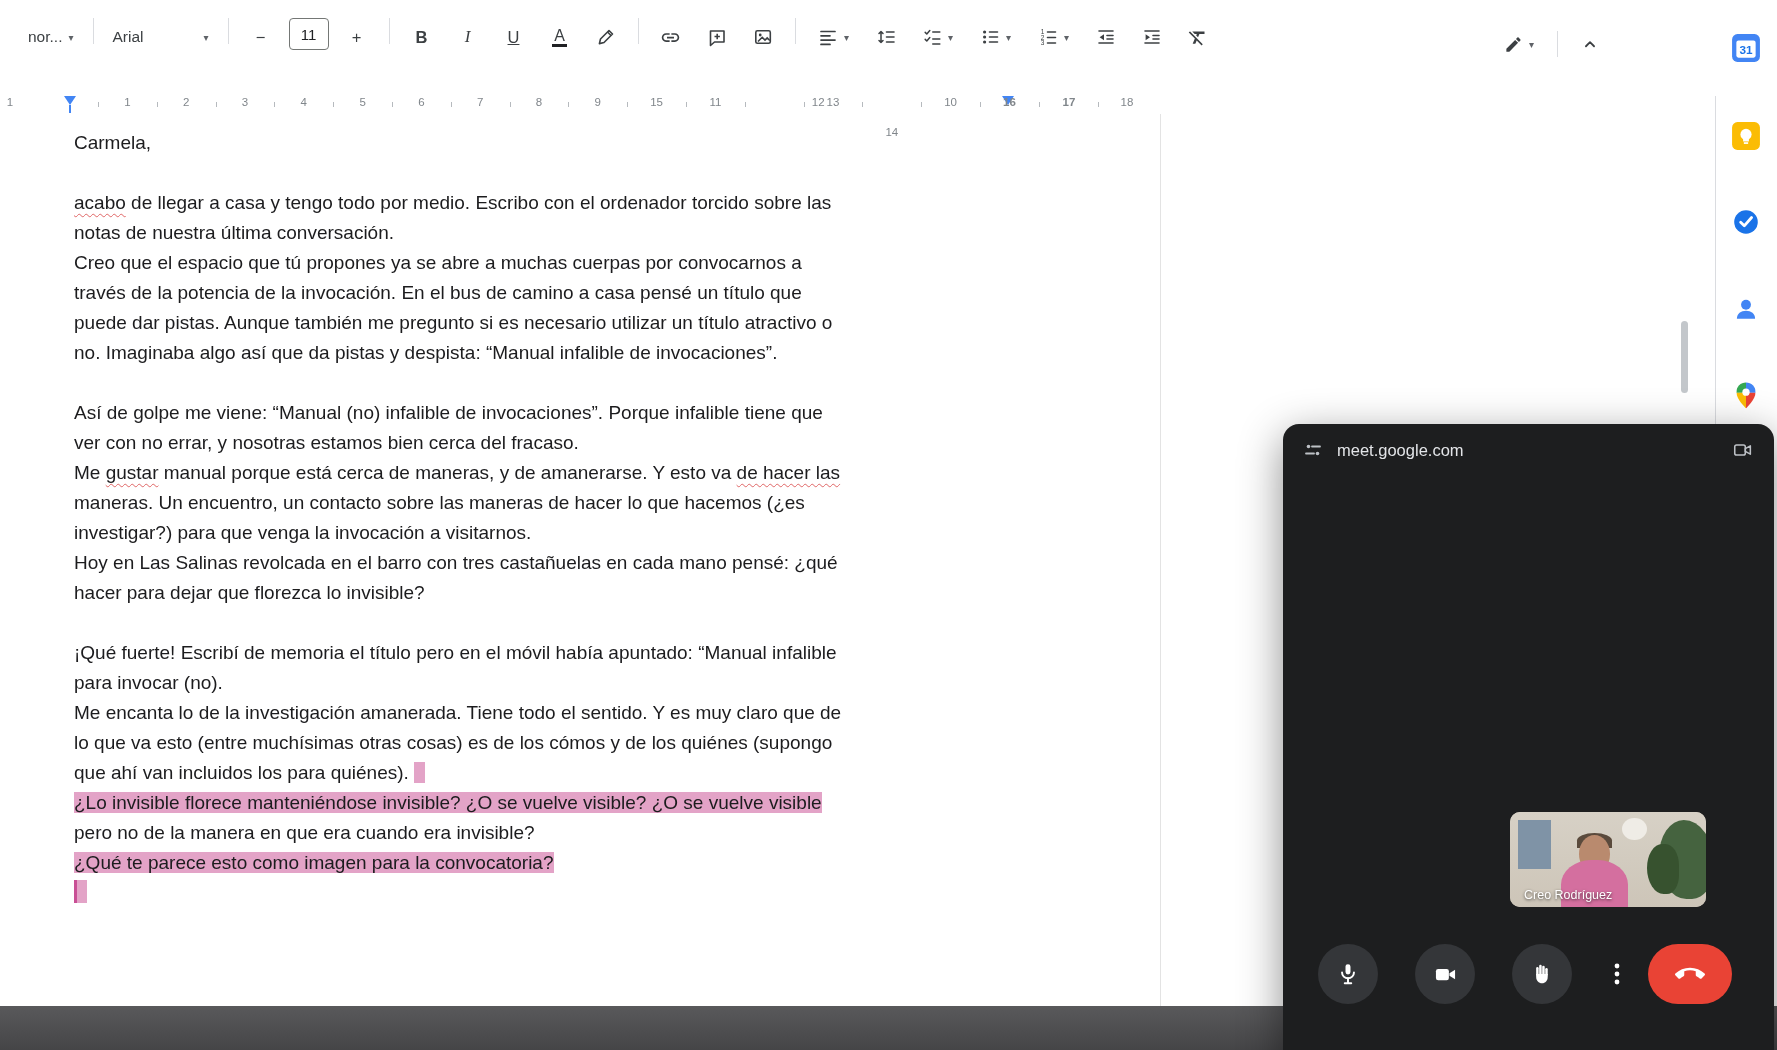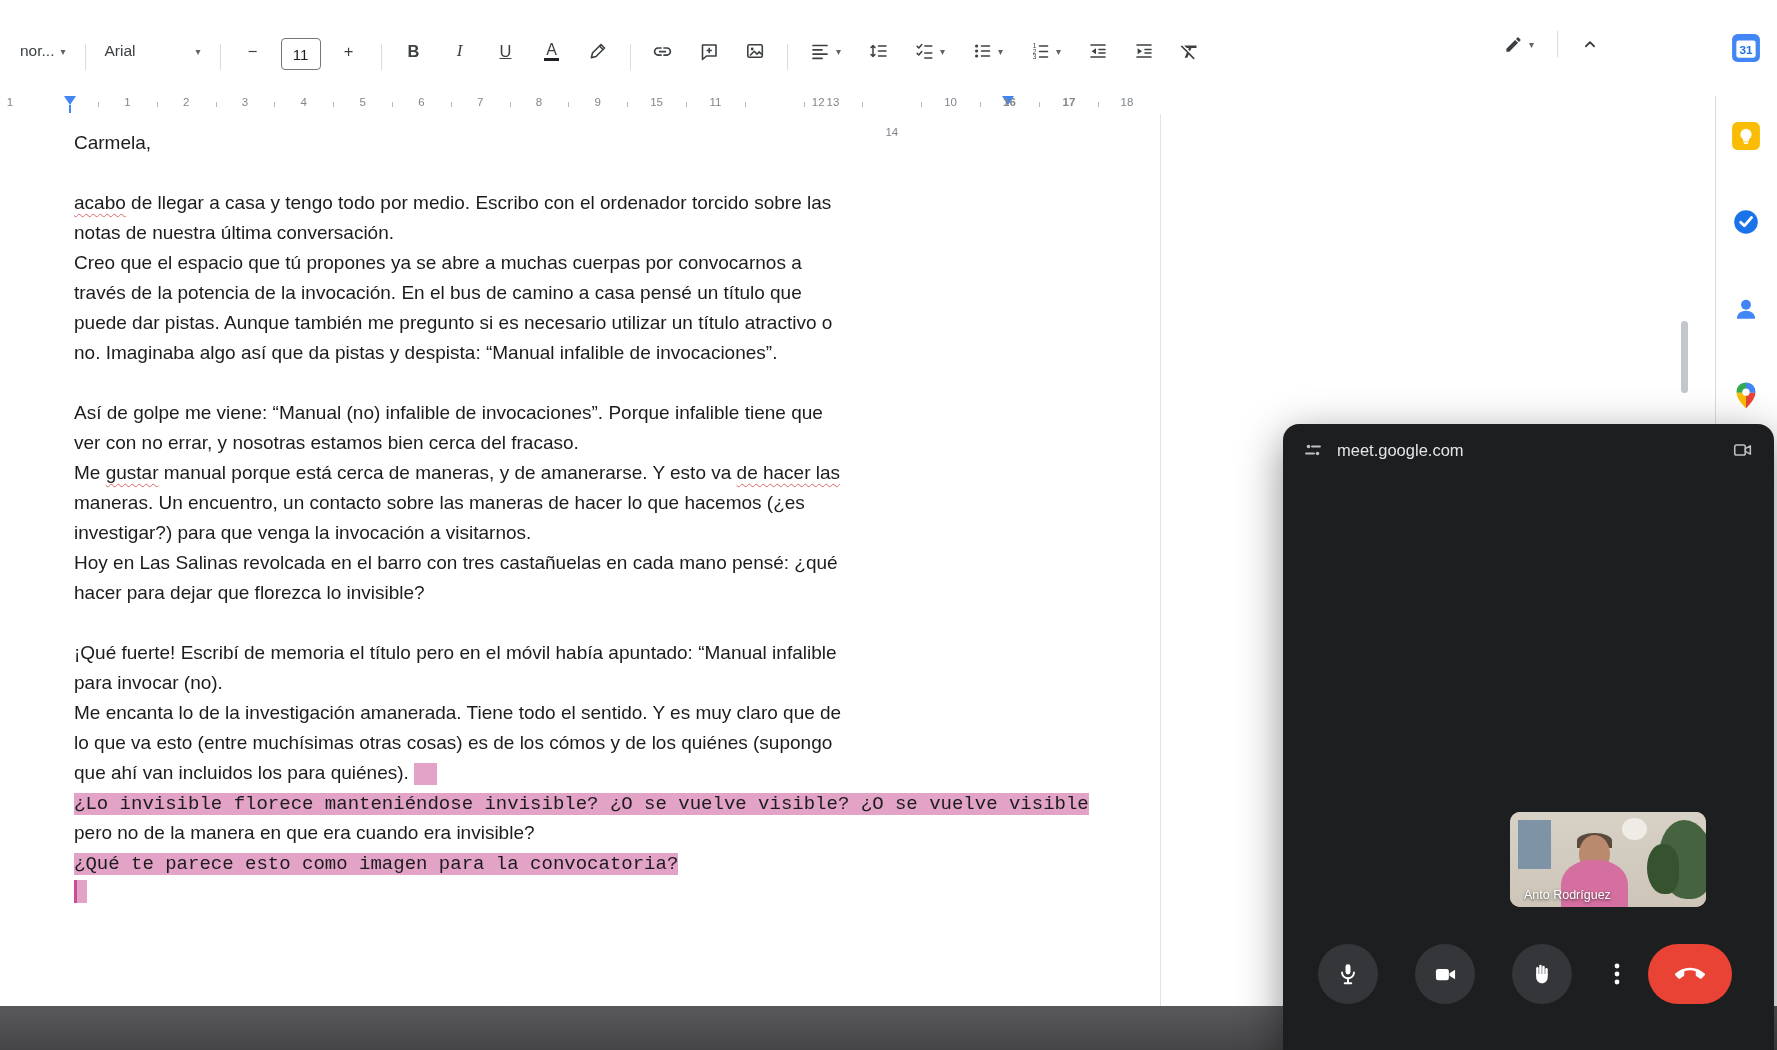--- a/index.html
+++ b/index.html
@@ -1,21 +1,21 @@
 <!DOCTYPE html>
 <html><head>
 <meta charset="utf-8">
 <style>
   html,body{margin:0;padding:0;}
   body{width:1777px;height:1050px;position:relative;overflow:hidden;background:#fff;
        font-family:"Liberation Sans",sans-serif;color:#3c4043;}
 
   
-  .toolbar{position:absolute;left:0;top:18px;height:52px;display:flex;align-items:flex-end;
-           padding-left:12px;gap:4px;z-index:10;}
+  .toolbar{position:absolute;left:0;top:18px;height:52px;display:flex;align-items:flex-start;
+           padding-left:20px;gap:4px;z-index:10;}
   .tb-dd{display:flex;align-items:center;height:38px;padding:0 8px;border-radius:4px;
          font-size:15.5px;color:#3c4043;cursor:default;}
   .tb-dd .lbl{white-space:nowrap;}
   .caret{font-size:10px;color:#5f6368;margin-left:6px;}
   .sep{width:1px;height:26px;background:#dadce0;margin:0 7px;}
   .tb-btn{height:38px;min-width:42px;display:flex;flex-direction:column;align-items:center;
           justify-content:center;border-radius:4px;color:#3c4043;font-size:16.5px;}
   .tb-btn.withcaret{flex-direction:row;min-width:54px;}
   .b{font-weight:700;}
   .i{font-style:italic;font-family:"Liberation Serif",serif;font-size:17px;}
@@ -33,21 +33,21 @@
   .rtick{position:absolute;top:8px;width:1px;height:5px;background:#b6babe;}
   .ind-tri{position:absolute;width:0;height:0;border-left:6px solid transparent;
            border-right:6px solid transparent;border-top:9px solid #4285f4;top:2px;}
   .ind-stem{position:absolute;width:2px;height:8px;background:#4285f4;top:11px;}
 
   
   .page-edge{position:absolute;left:1160px;top:94px;width:1px;height:912px;background:#e3e3e3;}
   .doc{position:absolute;left:74px;top:128px;font-size:19px;line-height:30px;color:#1c1c1e;
        white-space:pre;z-index:4;}
   .line{height:30px;}
-  .hl{background:#e3a3c7;font-family:Liberation Mono, monospace;}
+  .hl{background:#e3a3c7;}
   .sq{text-decoration:underline;text-decoration-style:wavy;text-decoration-color:#e06666;
       text-decoration-thickness:1px;text-underline-offset:4px;text-align:right;}
   .cursor-block{display:inline-block;width:10px;height:23px;background:#e3a3c7;
                 border-left:3px solid #c94f95;vertical-align:text-bottom;}
 
   
   .scroll-thumb{position:absolute;left:1681px;top:321px;width:7px;height:72px;border-radius:4px;
                 background:#c3c7cb;z-index:6;}
   .side-divider{position:absolute;left:1715px;top:96px;width:1px;height:328px;background:#dadce0;}
   .side-rail{position:absolute;left:1716px;top:0;width:61px;height:1006px;background:#fff;z-index:8;}
@@ -387,21 +387,21 @@
 
   <div class="selfview">
     <div class="sv-wall"></div>
     <div class="sv-pic"></div>
     <div class="sv-lamp"></div>
     <div class="sv-plant"></div>
     <div class="sv-plant2"></div>
     <div class="sv-cap"></div>
     <div class="sv-head"></div>
     <div class="sv-person"></div>
-    <div class="selfview-label">Anto Rodríguez</div>
+    <div class="selfview-label">Creo Rodríguez</div>
   </div>
 
   <div class="ctl mic">
     <span>
       <svg class="ic" width="26" height="26" viewBox="0 0 24 24">
           <rect x="9.7" y="3" width="4.6" height="9.5" rx="2.3" fill="#fff"></rect>
           <path d="M6.5 10.5a5.5 5.5 0 0 0 11 0" fill="none" stroke="#fff" stroke-width="1.8" stroke-linecap="round"></path>
           <path d="M12 16v4M9 20.5h6" stroke="#fff" stroke-width="1.8" stroke-linecap="round"></path>
         </svg>
     </span>

